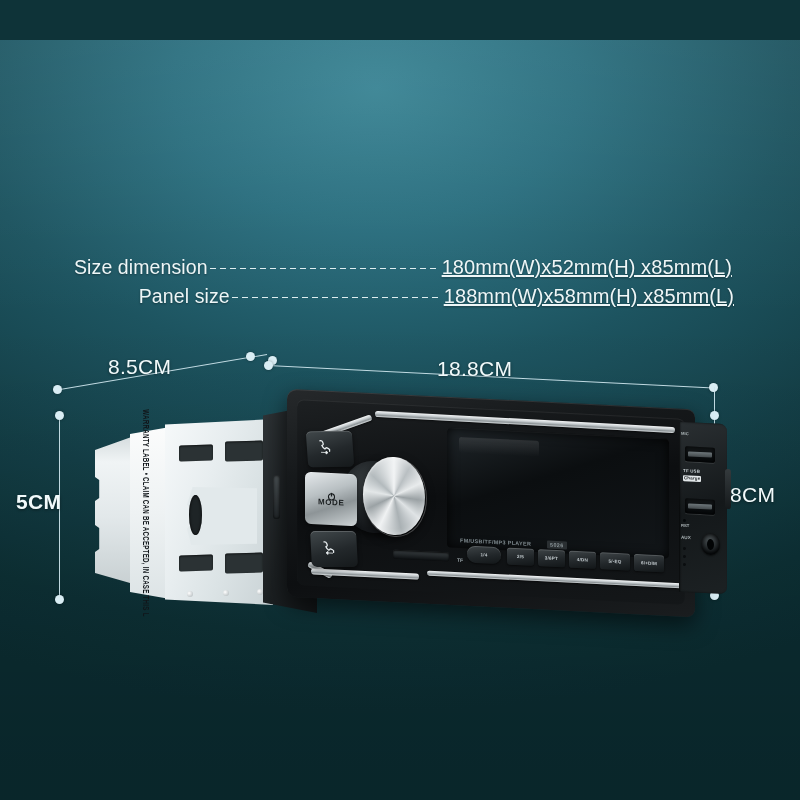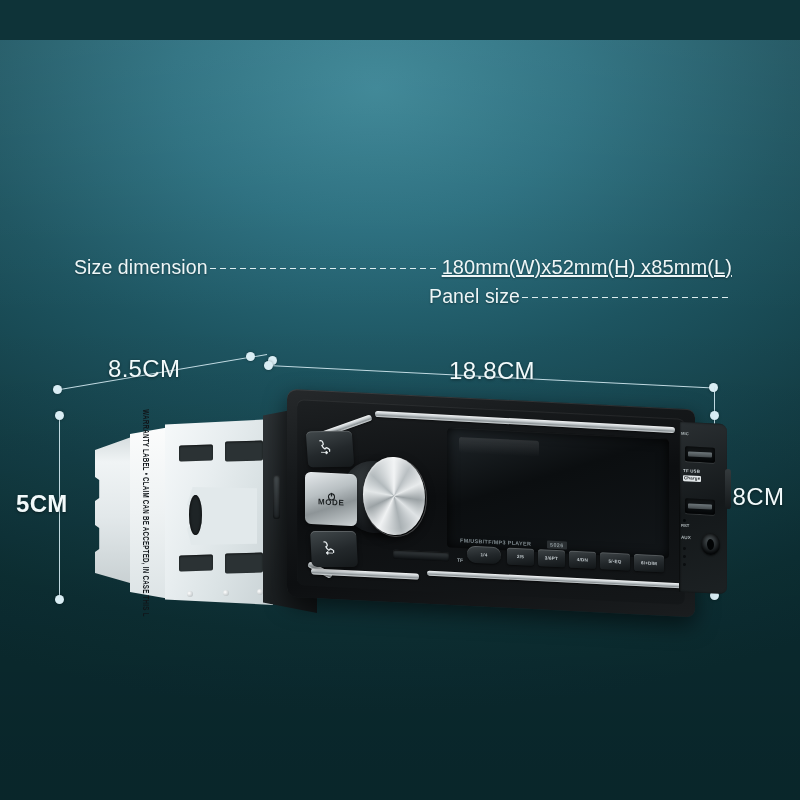--- a/index.html
+++ b/index.html
@@ -28,35 +28,35 @@
        background-size:10px 1px;background-repeat:repeat-x;}
   .spec-row .value{font-size:20px;letter-spacing:.1px;text-shadow:0 1px 2px rgba(0,0,0,.35);text-decoration:underline;}
   .r1 .dashes{width:230px;}
   .r2 .dashes{width:210px;}
   .r2{padding-left:14px;justify-content:flex-end;}
 
   
   .dimline{position:absolute;background:#cfe6ee;opacity:.92;}
   .dot{position:absolute;width:9px;height:9px;border-radius:50%;
        background:#d9edf4;box-shadow:0 0 3px rgba(0,0,0,.35);}
-  .dimlabel{position:absolute;color:#f2fafb;font-size:24px;letter-spacing:.3px;
+  .dimlabel{position:absolute;color:#f2fafb;font-size:21px;letter-spacing:.3px;
        text-shadow:0 1px 3px rgba(0,0,0,.45);white-space:nowrap;}
 
   
   #d85-line{left:60px;top:349px;width:210px;height:1.4px;transform-origin:0 50%;transform:rotate(-9.6deg);}
   #d85-dot-a{left:53px;top:345px;}
   #d85-dot-b{left:246px;top:312px;}
   #d85-dot-c{left:268px;top:316px;}
   #d85-label{left:108px;top:315px;}
 
   
   #d188-line{left:268px;top:325px;width:446px;height:1.4px;transform-origin:0 50%;transform:rotate(2.9deg);}
   #d188-dot-a{left:264px;top:321px;}
   #d188-dot-b{left:709px;top:343px;}
-  #d188-label{left:449px;top:317px;}
+  #d188-label{left:437px;top:317px;}
 
   
   #d5-line{left:59px;top:375px;width:1.4px;height:185px;}
   #d5-dot-a{left:55px;top:371px;}
   #d5-dot-b{left:55px;top:555px;}
   #d5-label{left:16px;top:450px;font-weight:bold;}
 
   
   #d58-line{left:714px;top:375px;width:1.4px;height:181px;}
   #d58-dot-a{left:710px;top:371px;}
@@ -246,20 +246,21 @@
 
   <div class="specs">
     <div class="spec-row r1">
       <span class="label">Size dimension</span>
       <span class="dashes"></span>
       <span class="value">180mm(W)x52mm(H) x85mm(L)</span>
     </div>
     <div class="spec-row r2">
       <span class="label">Panel size</span>
       <span class="dashes"></span>
+      <span class="value">188mm(W)x58mm(H) x85mm(L)</span>
     </div>
   </div>
 
   <div class="dimline" id="d85-line"></div>
   <div class="dot" id="d85-dot-a"></div>
   <div class="dot" id="d85-dot-b"></div>
   <div class="dot" id="d85-dot-c"></div>
   <div class="dimlabel" id="d85-label">8.5CM</div>
 
   <div class="dimline" id="d188-line"></div>

